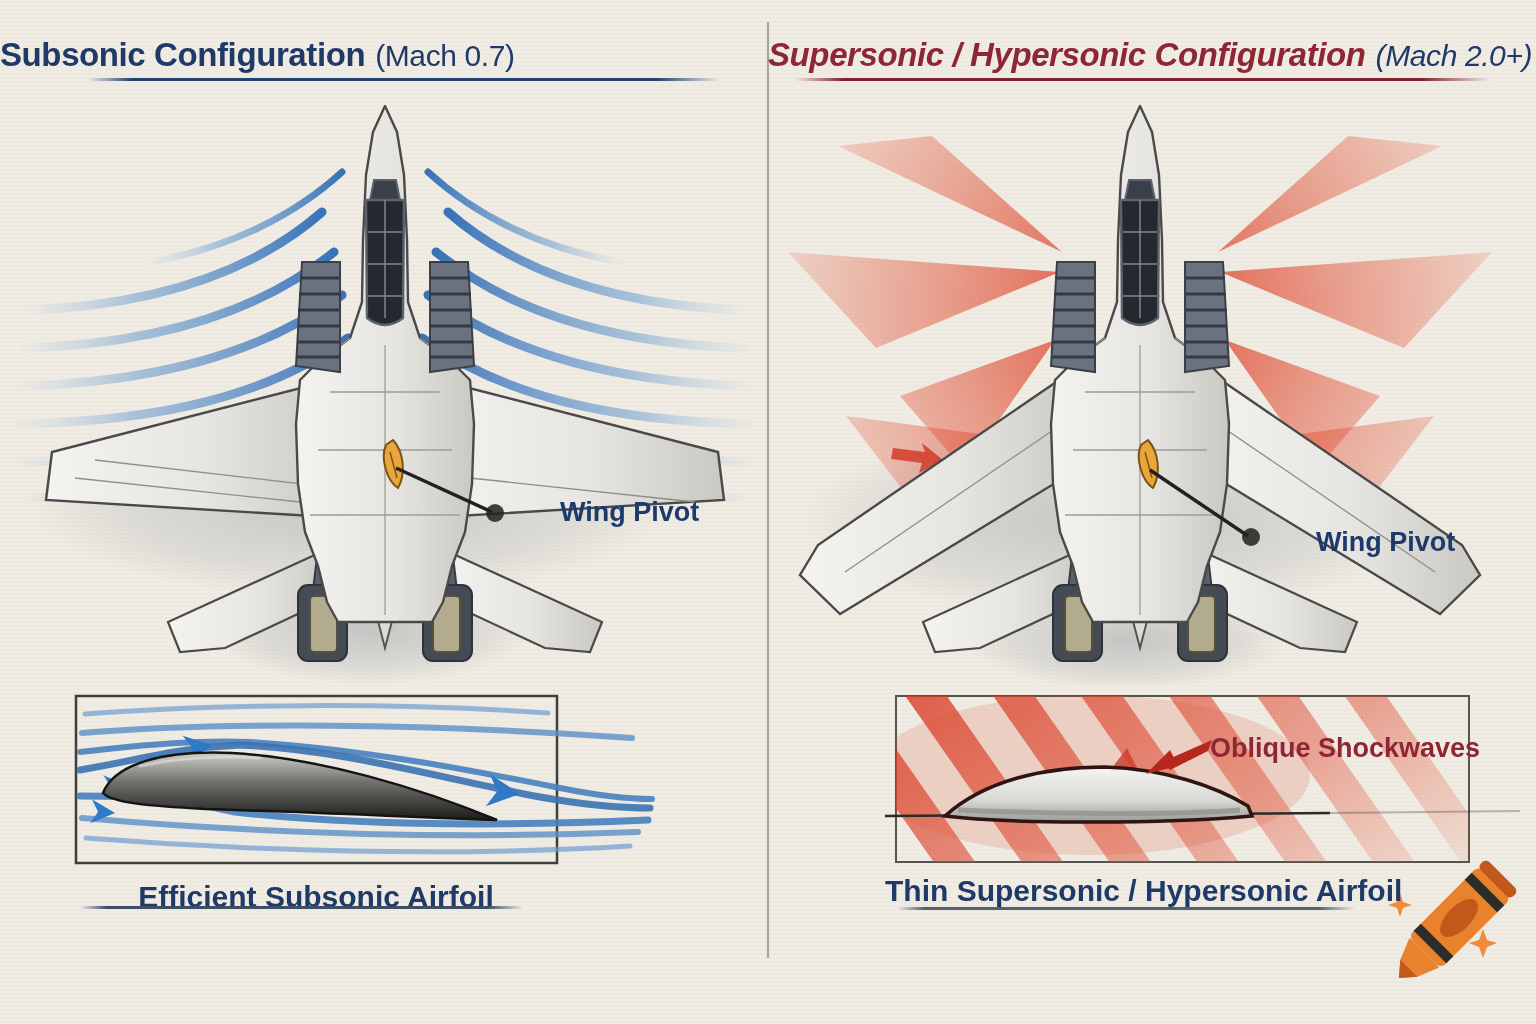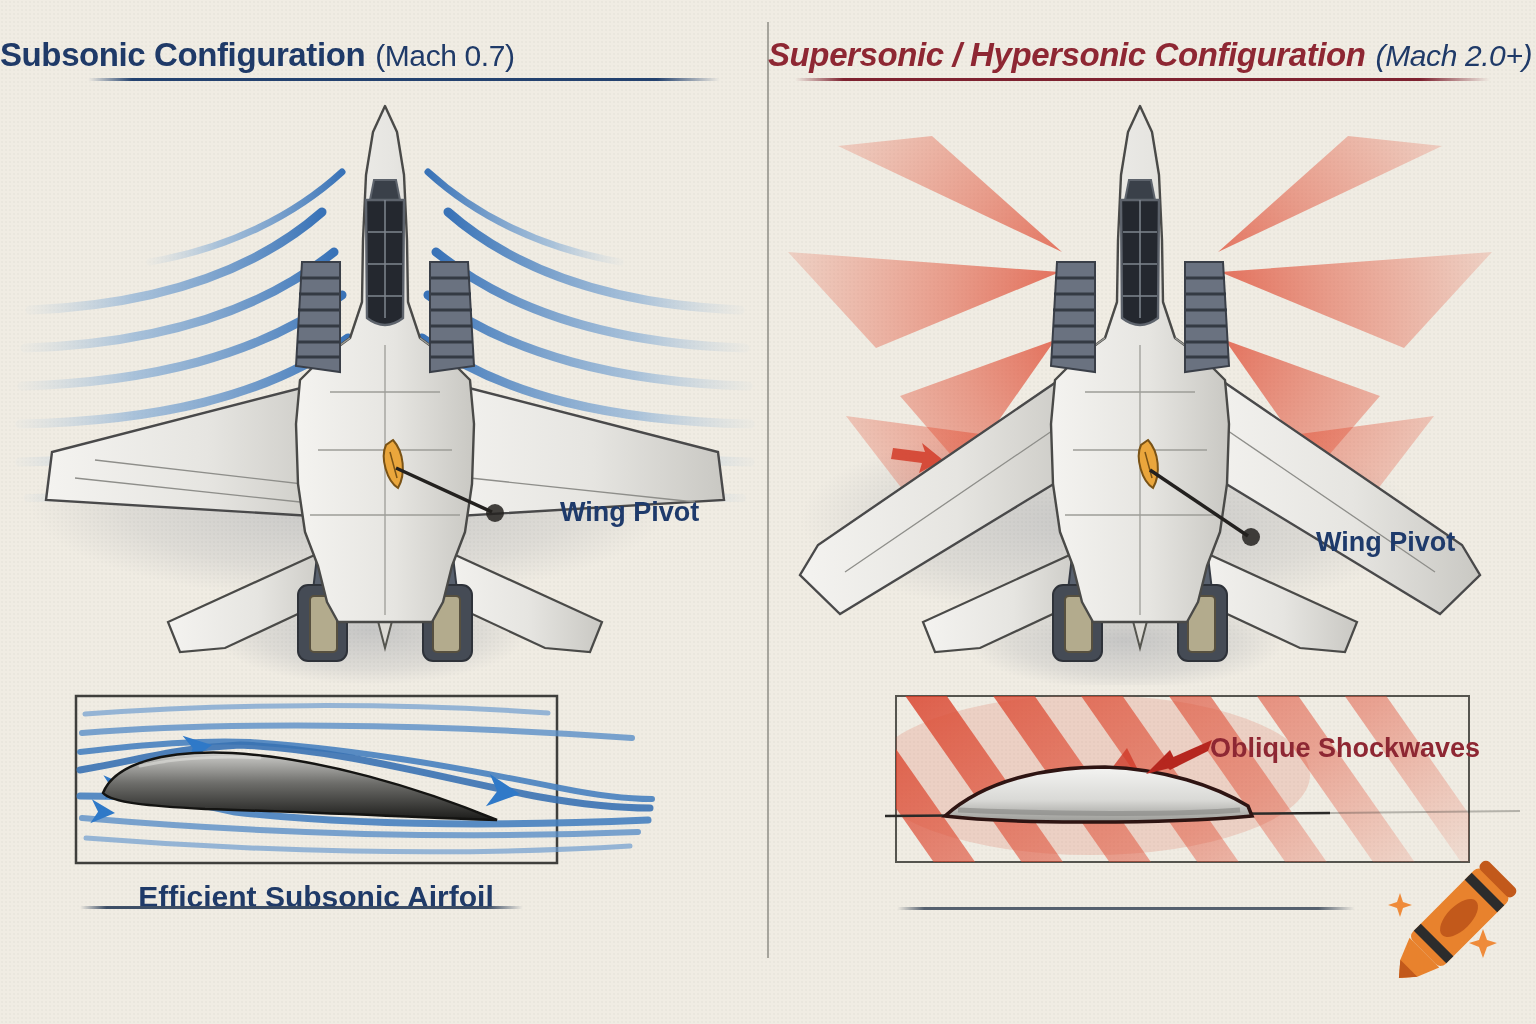--- a/index.html
+++ b/index.html
@@ -289,15 +289,16 @@
   <div class="title-underline right"></div>
 
   <div class="pivot-label left">Wing Pivot</div>
   <div class="pivot-label right">Wing Pivot</div>
 
   <div class="shock-label">Oblique Shockwaves</div>
 
   <div class="inset-caption left">Efficient Subsonic Airfoil</div>
   <div class="caption-underline left"></div>
 
+  <div class="inset-caption right">Thin Supersonic / Hypersonic Airfoil</div>
   <div class="caption-underline right"></div>
 
 </div>
 
 </body></html>

